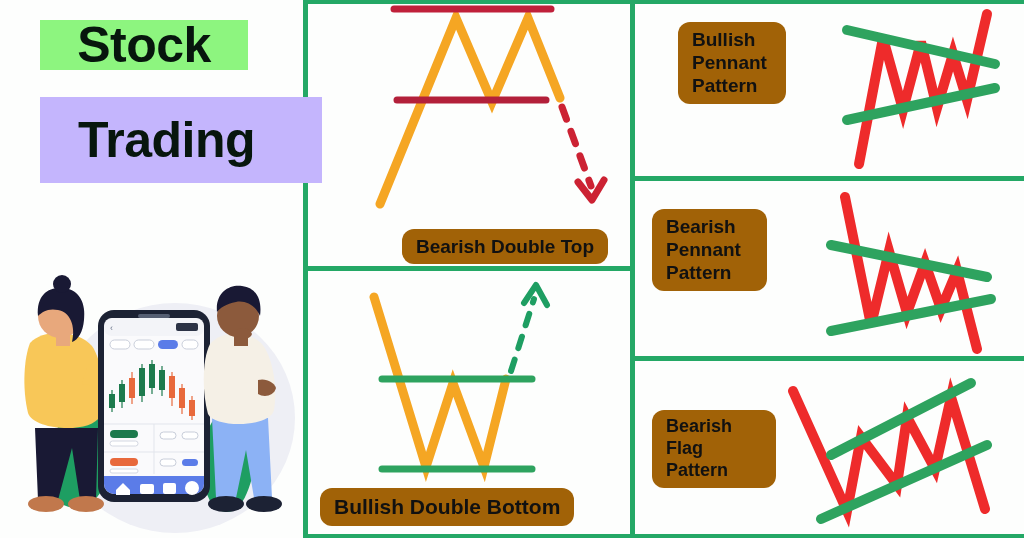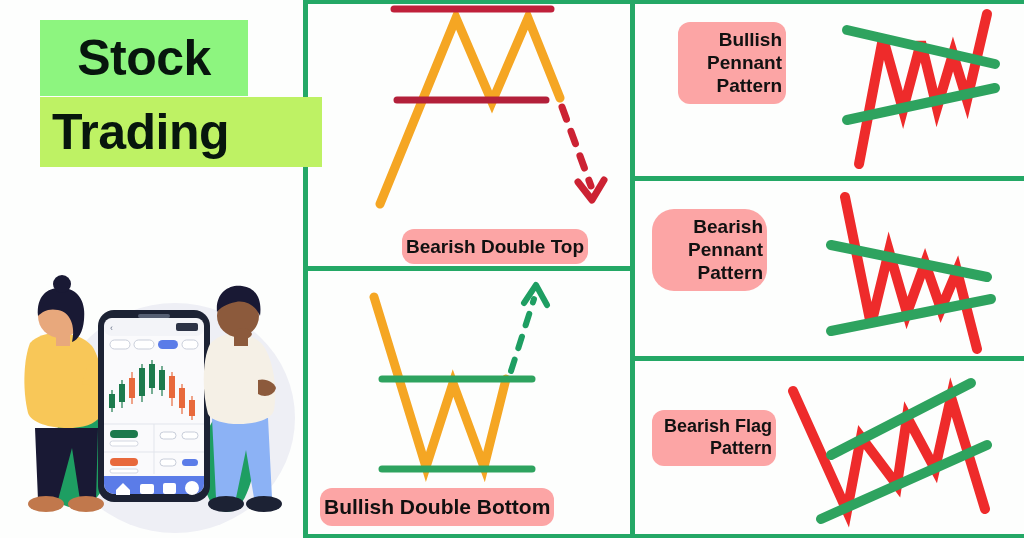--- a/index.html
+++ b/index.html
@@ -34,31 +34,31 @@
     position: absolute;
     display: flex;
     align-items: center;
     color: #07160d;
     font-weight: 700;
     letter-spacing: -0.5px;
     white-space: nowrap;
   }
   .band-stock {
     left: 40px; top: 20px;
-    width: 208px; height: 76px;
+    width: 208px; height: 50px;
     background: #8DF57F;
     font-size: 50px;
     justify-content: center;
   }
   .band-trading {
     left: 40px; top: 97px;
-    width: 282px; height: 70px;
-    background: #bef264;
+    width: 282px; height: 86px;
+    background: #c4b5fd;
     font-size: 50px;
-    padding-left: 12px;
+    padding-left: 38px;
     box-sizing: border-box;
   }
   .band-strategies {
     left: 5px; top: 173px;
     width: 281px; height: 66px;
     background: #34BE86;
     font-size: 48px;
     padding-left: 14px;
     box-sizing: border-box;
   }
@@ -76,34 +76,34 @@
   .panel-bullish-bottom { left: 308px; top: 271px; width: 322px; height: 263px; }
   .panel-bullish-pennant{ left: 635px; top: 4px;   width: 389px; height: 172px; }
   .panel-bearish-pennant{ left: 635px; top: 181px; width: 389px; height: 175px; }
   .panel-bearish-flag   { left: 635px; top: 361px; width: 389px; height: 173px; }
 
   .panel svg { display: block; width: 100%; height: 100%; }
 
   
   .pattern-label {
     position: absolute;
-    background: #fca5a5;
+    background: #a16207;
     border-radius: 12px;
     color: #111111;
     font-weight: 700;
-    text-align: right;
+    text-align: left;
     line-height: 1.22;
-    padding: 6px 4px;
+    padding: 6px 14px;
     box-sizing: border-box;
     white-space: pre-line;
   }
   .label-bearish-top    { left: 358px; top: 229px; font-size: 19px; margin-left: 44px; }
   .label-bullish-bottom { left: 320px; top: 488px; font-size: 21px; }
   .label-bullish-pennant{ left: 678px; top: 22px;  font-size: 19px; width: 108px; }
-  .label-bearish-pennant{ left: 652px; top: 209px; font-size: 19px; width: 115px; border-radius: 22px; }
+  .label-bearish-pennant{ left: 652px; top: 209px; font-size: 19px; width: 115px; }
   .label-bearish-flag   { left: 652px; top: 410px; font-size: 18px; width: 124px; }
 </style>
 </head>
 <body>
 
 <div id="canvas">
 
   <div class="divider div-h-top"></div>
   <div class="divider div-h-bottom"></div>
   <div class="divider div-v-left"></div>

